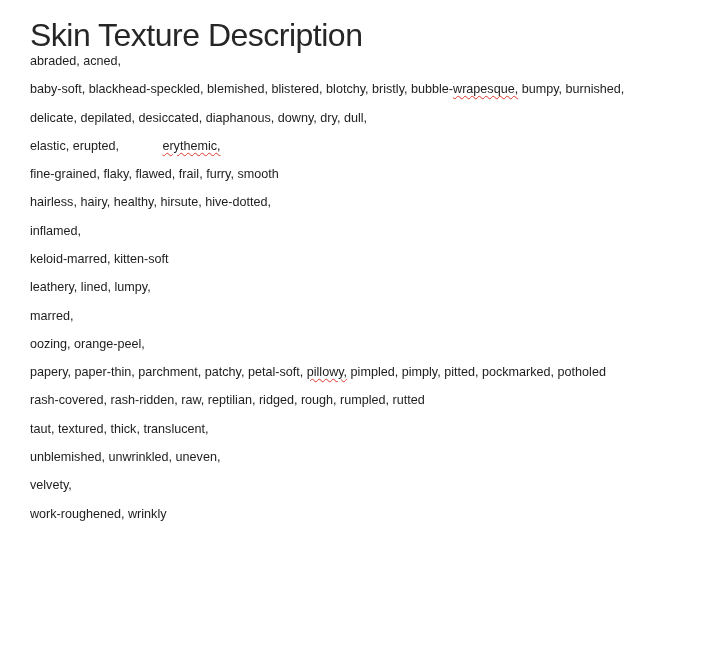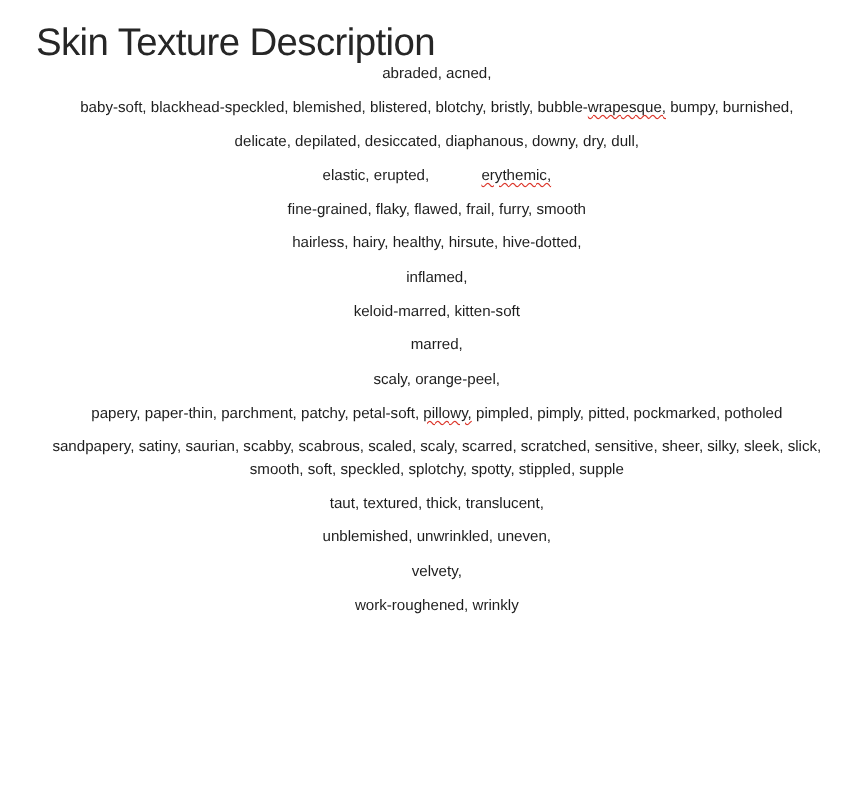--- a/index.html
+++ b/index.html
@@ -29,21 +29,20 @@
     color: #262626;
     font-family: "Liberation Sans", "DejaVu Sans", sans-serif;
   }
   .word-list {
     margin: 0;
     padding: 0;
   }
   .para {
     margin: 0 0 9.7px 0;
     padding: 0;
-    text-align: center;
   }
   .line {
     font-size: 12.6px;
     line-height: 18.6px;
     white-space: pre;
     color: #1d1d1d;
   }
   .misspelled {
     text-decoration-line: underline;
     text-decoration-style: wavy;
@@ -76,31 +75,33 @@
       <div class="para">
         <div class="line"><span>hairless, hairy, healthy, hirsute, hive-dotted,</span></div>
       </div>
       <div class="para">
         <div class="line"><span>inflamed,</span></div>
       </div>
       <div class="para">
         <div class="line"><span>keloid-marred, kitten-soft</span></div>
       </div>
       <div class="para">
+        <div class="line"><span>leathery, lined, lumpy,</span></div>
+      </div>
+      <div class="para">
         <div class="line"><span>marred,</span></div>
       </div>
       <div class="para">
-        <div class="line"><span>scaly, orange-peel,</span></div>
+        <div class="line"><span>oozing, orange-peel,</span></div>
       </div>
       <div class="para">
         <div class="line"><span>papery, paper-thin, parchment, patchy, petal-soft, </span><span class="misspelled" style="text-decoration-color: rgb(220, 56, 45);">pillowy,</span><span> pimpled, pimply, pitted, pockmarked, potholed</span></div>
       </div>
       <div class="para">
-        <div class="line"><span>sandpapery, satiny, saurian, scabby, scabrous, scaled, scaly, scarred, scratched, sensitive, sheer, silky, sleek, slick,</span></div>
-        <div class="line"><span>smooth, soft, speckled, splotchy, spotty, stippled, supple</span></div>
+        <div class="line"><span>rash-covered, rash-ridden, raw, reptilian, ridged, rough, rumpled, rutted</span></div>
       </div>
       <div class="para">
         <div class="line"><span>taut, textured, thick, translucent,</span></div>
       </div>
       <div class="para">
         <div class="line"><span>unblemished, unwrinkled, uneven,</span></div>
       </div>
       <div class="para">
         <div class="line"><span>velvety,</span></div>
       </div>

